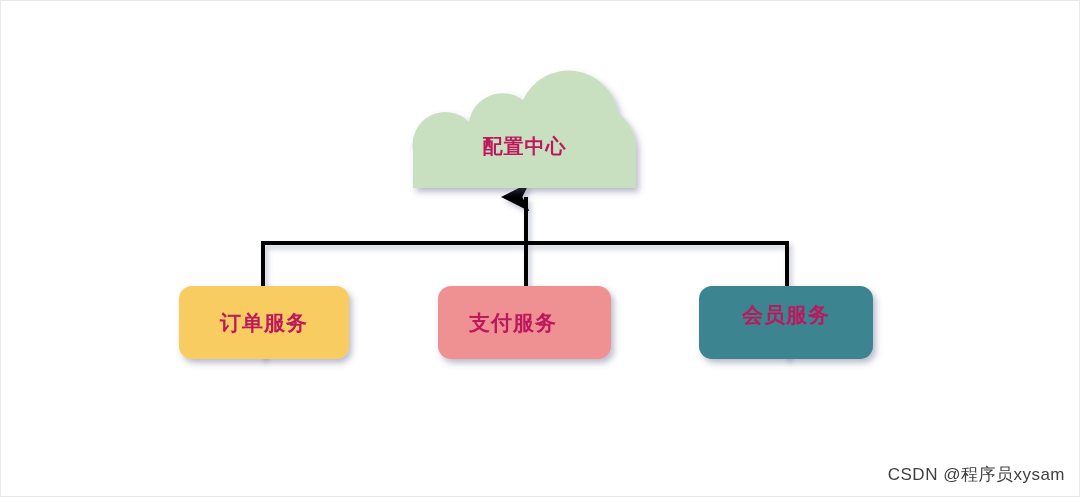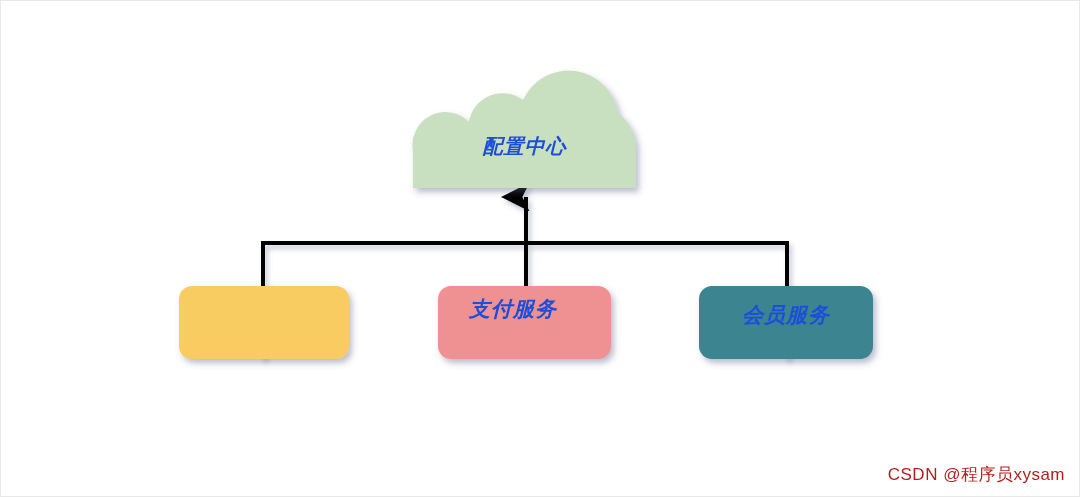--- a/index.html
+++ b/index.html
@@ -24,26 +24,25 @@
     left: 0;
     top: 0;
     width: 1080px;
     height: 497px;
   }
   .node-label {
     position: absolute;
     display: flex;
     align-items: center;
     justify-content: center;
-    color: #1d4ed8;
+    color: #be185d;
     font-weight: 700;
     letter-spacing: 1px;
     pointer-events: none;
     white-space: nowrap;
-    font-style: italic;
   }
   .box-label {
     font-size: 21px;
   }
   .cloud-label {
     font-size: 20px;
   }
   #watermark {
     position: absolute;
     right: 14px;
@@ -91,20 +90,21 @@
 
     <g>
       <rect class="svc-rect" x="178" y="285" width="170" height="73" rx="13" ry="13" fill="#f9cc62" filter="url(#soft-shadow)"></rect>
       <rect class="svc-rect" x="437" y="285" width="173" height="73" rx="13" ry="13" fill="#ef9193" filter="url(#soft-shadow)"></rect>
       <rect class="svc-rect" x="698" y="285" width="174" height="73" rx="13" ry="13" fill="#3b8490" filter="url(#soft-shadow)"></rect>
     </g>
   </svg>
 
   <div class="node-label cloud-label" style="left:412px; top:110px; width:223px; height:70px;">配置中心</div>
 
+  <div class="node-label box-label" style="left:178px; top:285px; width:170px; height:73px;">订单服务</div>
 
-  <div class="node-label box-label" style="left:437px; top:271px; width:150px; height:73px;">支付服务</div>
+  <div class="node-label box-label" style="left:437px; top:285px; width:150px; height:73px;">支付服务</div>
 
   <div class="node-label box-label" style="left:698px; top:285px; width:174px; height:58px;">会员服务</div>
 
-  <div id="watermark" style="color: #b91c1c;">CSDN @程序员xysam</div>
+  <div id="watermark" style="color: #404040;">CSDN @程序员xysam</div>
 
 </div>
 
 </body></html>

